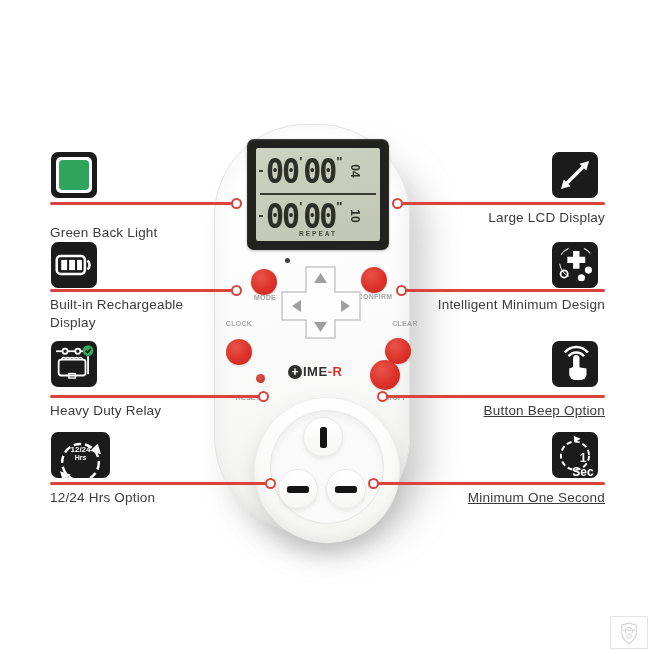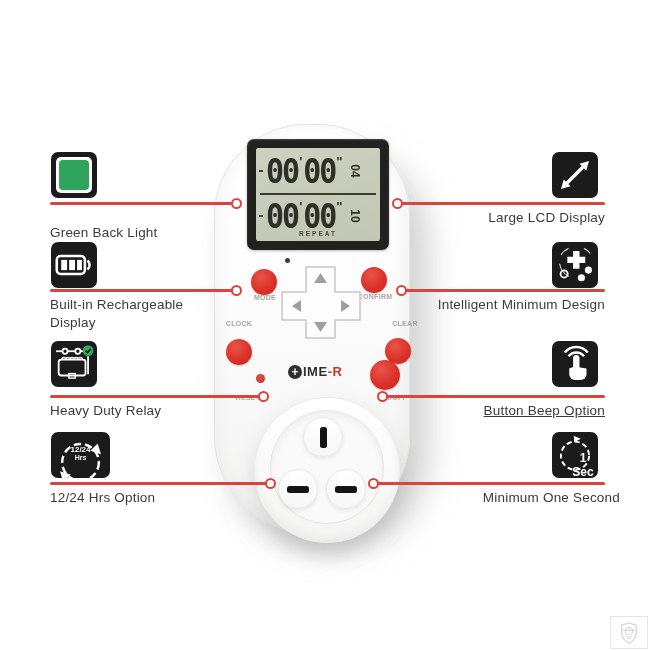--- a/index.html
+++ b/index.html
@@ -276,21 +276,21 @@
 
   <div class="ficon" style="left:552px; top:432px;">
     <svg viewBox="0 0 36 36">
       <circle cx="18" cy="18.5" r="11" fill="none" stroke="#fff" stroke-width="1.5" stroke-dasharray="4 2.4"></circle>
       <polygon points="17,3 22.5,5.2 17.5,8" fill="#fff"></polygon>
     </svg>
     <div class="icon-caption-sec">1 Sec</div>
   </div>
   <div class="cline" style="left:373px; top:481.5px; width:232px;"></div>
   <div class="cdot" style="left:367.5px; top:477.5px;"></div>
-  <div class="flabel right" style="right:30px; top:489px; width:230px;">Minimum One Second</div>
+  <div class="flabel right" style="right:45px; top:489px; width:230px;text-decoration:underline;">Minimum One Second</div>
 
   <div class="watermark">
     <svg width="22" height="24" viewBox="0 0 24 26">
       <path d="M12 2 l8 2.5 v8 c0 6 -4 9.5 -8 12 c-4 -2.5 -8 -6 -8 -12 v-8 z" fill="none" stroke="#d2d2d2" stroke-width="1.2"></path>
       <circle cx="12" cy="11" r="4" fill="none" stroke="#d2d2d2" stroke-width="1.1"></circle>
       <path d="M5 10 h14" stroke="#d2d2d2" stroke-width="1.1"></path>
       <path d="M9 16 l3 3 3 -3" fill="none" stroke="#d2d2d2" stroke-width="1.1"></path>
     </svg>
   </div>
 

